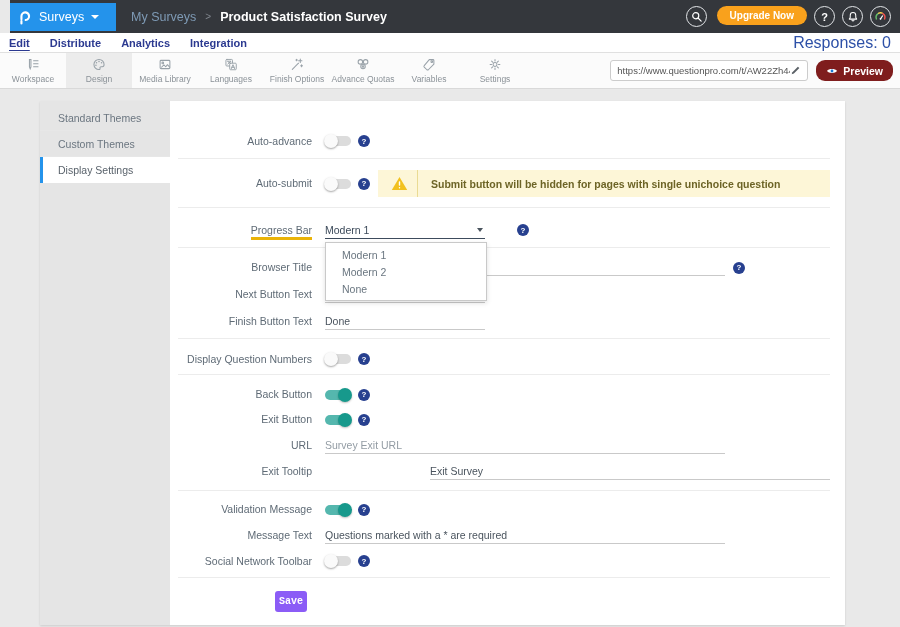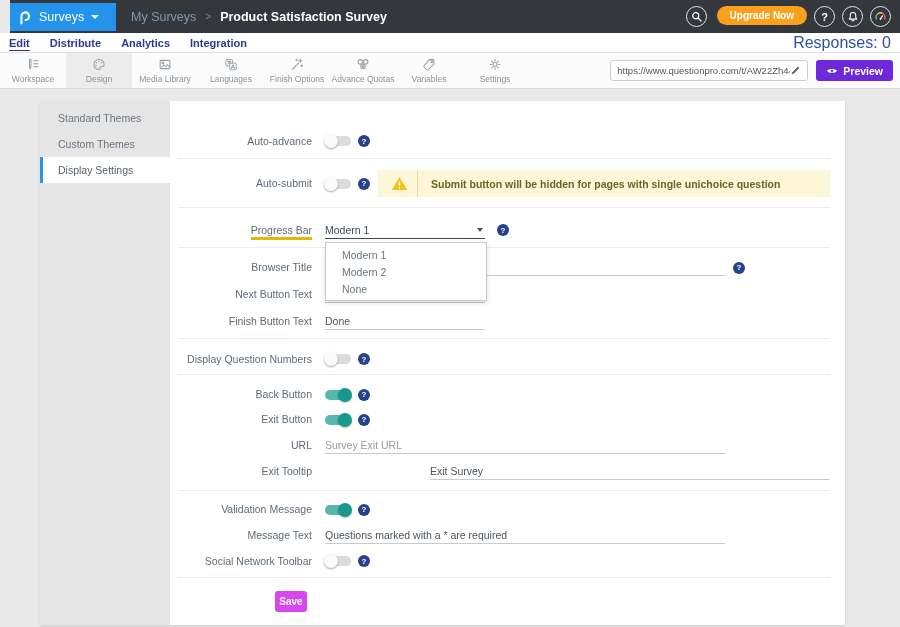--- a/index.html
+++ b/index.html
@@ -27,21 +27,21 @@
 
   
   .toolbar { height:36px; background:#fbfbfb; border-bottom:1px solid #d9d9d9; display:flex; align-items:stretch; }
   .tool { width:66px; display:flex; flex-direction:column; align-items:center; justify-content:center; cursor:pointer; }
   .tool.active { background:#ececec; }
   .tool svg { height:15px; display:block; }
   .tool-label { font-size:8.5px; color:#8b9298; margin-top:2px; white-space:nowrap; }
   .toolbar-right { margin-left:auto; display:flex; align-items:center; padding-right:7px; }
   .url-box { width:198px; height:21px; border:1px solid #ccc; border-radius:3px; background:#fff; display:flex; align-items:center; padding:0 6px; }
   .url-box input { border:none; outline:none; flex:1; font-size:9.5px; color:#555; font-family:inherit; background:transparent; min-width:0; }
-  .preview-btn { height:21px; background:#6d28d9; border:none; border-radius:3px; color:#fff; font-size:10.5px; font-weight:600; display:flex; align-items:center; padding:0 10px; margin-left:8px; cursor:pointer; font-family:inherit; }
+  .preview-btn { height:21px; background:#7f1d1d; border:none; border-radius:9px; color:#fff; font-size:10.5px; font-weight:600; display:flex; align-items:center; padding:0 10px; margin-left:8px; cursor:pointer; font-family:inherit; }
   .preview-btn svg { margin-right:5px; }
 
   
   .content { height:543px; padding:12px 55px 7px 40px; }
   .panel { height:524px; background:#fff; display:flex; box-shadow:0 1px 2px rgba(0,0,0,.12); }
   .sidebar { width:130px; background:#e5e5e5; padding-top:4px; flex-shrink:0; }
   .side-item { height:26px; display:flex; align-items:center; padding-left:18px; font-size:10.5px; color:#6b7680; border-bottom:1px solid #e7e7e7; cursor:pointer; }
   .side-item.active { background:#fff; border-left:3px solid #2493eb; padding-left:15px; color:#59626b; border-bottom:none; }
 
   .form { flex:1; position:relative; padding:27px 15px 0 8px; font-size:10.5px; }
@@ -70,29 +70,29 @@
   .help { width:12px; height:12px; border-radius:50%; background:#27408f; color:#fff; font-size:8px; font-weight:bold; display:inline-flex; align-items:center; justify-content:center; margin-left:7px; flex-shrink:0; cursor:pointer; }
 
   .warn { margin-left:8px; flex:1; height:27px; background:#fdf6d7; display:flex; align-items:center; }
   .warn-icon { margin:0 9px 0 13px; display:flex; }
   .warn-sep { width:1px; height:27px; background:#eadb93; margin-right:13px; }
   .warn-text { font-size:10.5px; font-weight:600; color:#6d6426; }
 
   .select { width:160px; border-bottom:1px solid #3d4b5c; display:flex; align-items:center; justify-content:space-between; height:18px; cursor:pointer; }
   .sel-val { color:#3c4a5a; font-size:10.5px; }
   .caret-down-d { width:0; height:0; border-left:3.5px solid transparent; border-right:3.5px solid transparent; border-top:4px solid #4a545e; margin-right:2px; }
-  .sel-wrap { position:relative; display:flex; align-items:center; }
+  .sel-wrap { position:relative; display:flex; align-items:center;gap:20px; }
   .dropdown { position:absolute; top:21px; left:0; width:162px; background:#fff; border:1px solid #c9c9c9; box-shadow:0 2px 5px rgba(0,0,0,.13); z-index:10; padding:3px 0; }
   .dd-item { height:17px; display:flex; align-items:center; padding-left:16px; font-size:10.5px; color:#6a7680; cursor:pointer; }
 
   .line-input { border:none; border-bottom:1px solid #c9c9c9; background:transparent; font-family:inherit; font-size:10.5px; color:#4a545e; height:17px; padding:0; outline:none; }
   .line-input::placeholder { color:#939ca4; }
   .w-short { width:160px; } .w-long { width:400px; }
 
-  .save-btn { width:32px; height:21px; background:#d946ef; color:#fff; border:none; border-radius:3px; font-size:10px; font-weight:600; font-family:Liberation Sans, sans-serif; cursor:pointer; }
+  .save-btn { width:32px; height:21px; background:#8b5cf6; color:#fff; border:none; border-radius:3px; font-size:10px; font-weight:600; font-family:Liberation Mono, monospace; cursor:pointer; }
 </style>
 </head>
 <body>
 
 <header class="topbar">
   <div class="logo-block">
     <span style="display:flex;">
       <svg width="16" height="16" viewBox="0 0 18 18" fill="none" stroke="#fff" stroke-width="2.4" stroke-linecap="round">
         <path d="M5,16.2 V13.6"></path>
         <path d="M5,11.6 V8.2 a4.3,4.3 0 1 1 4.8,4.2"></path>

